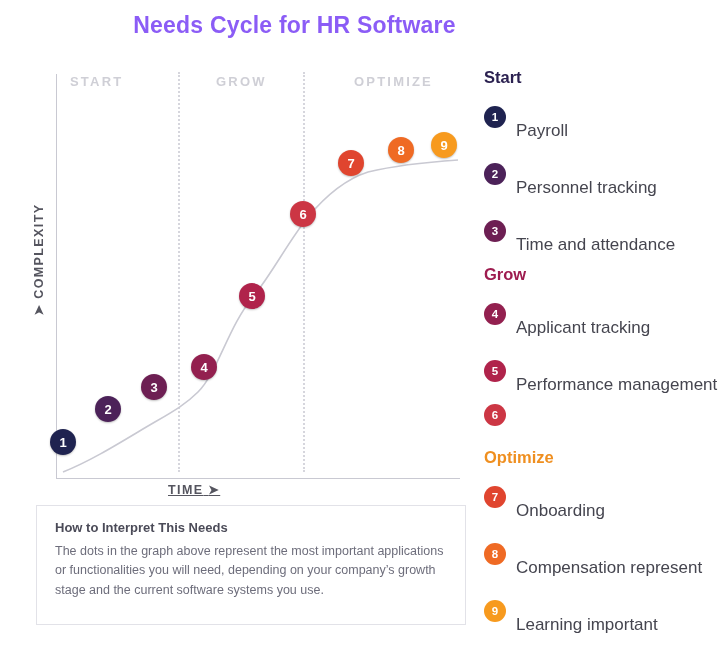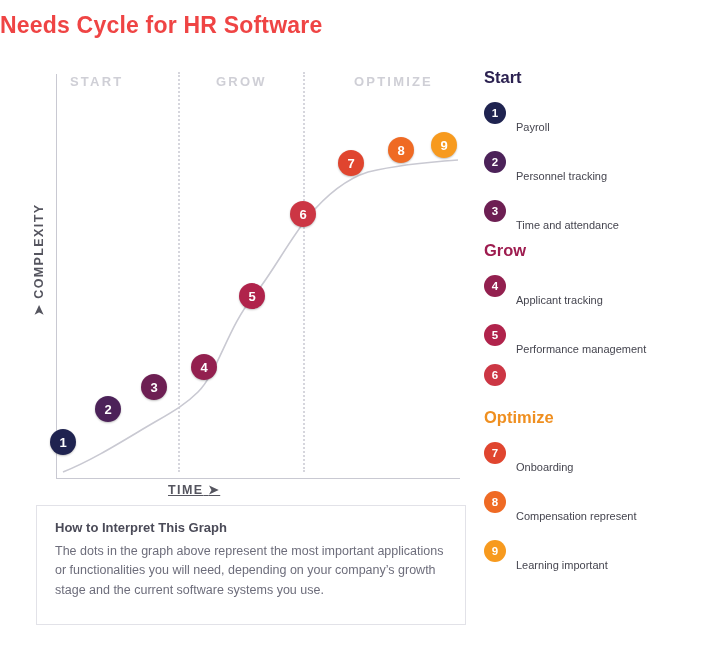--- a/index.html
+++ b/index.html
@@ -17,23 +17,24 @@
   }
   .page {
     position: absolute;
     inset: 0;
   }
   .title {
     position: absolute;
     top: 12px;
     left: 0;
     width: 589px;
+    text-align: center;
     font-size: 23px;
     font-weight: bold;
-    color: #ef4444;
+    color: #8b5cf6;
     letter-spacing: 0.2px;
   }
 
   
   .chart {
     position: absolute;
     left: 18px;
     top: 62px;
     width: 450px;
     height: 450px;
@@ -170,21 +171,21 @@
     border-radius: 50%;
     color: #fff;
     font-size: 11.5px;
     font-weight: bold;
     display: flex;
     align-items: center;
     justify-content: center;
     margin-right: 10px;
   }
   .legend-text {
-    font-size: 11px;
+    font-size: 17px;
     color: #45454f;
     white-space: nowrap;
     margin-top: 28px;
   }
   .gap { height: 12px; }
 </style>
 </head>
 <body>
 
 <div class="page">
@@ -223,21 +224,21 @@
     <div class="node" style="left:136px; top:325px; background:#6d1f53;">3</div>
     <div class="node" style="left:186px; top:305px; background:#93204f;">4</div>
     <div class="node" style="left:234px; top:234px; background:#b0234b;">5</div>
     <div class="node" style="left:285px; top:152px; background:#cc3644;">6</div>
     <div class="node" style="left:333px; top:101px; background:#e0452f;">7</div>
     <div class="node" style="left:383px; top:88px;  background:#ef6a24;">8</div>
     <div class="node" style="left:426px; top:83px;  background:#f79a1e;">9</div>
   </div>
 
   <div class="note">
-    <div class="note-title">How to Interpret This Graph</div>
+    <div class="note-title">How to Interpret This Needs</div>
     <div class="note-body">The dots in the graph above represent the most important applications or functionalities you will need, depending on your company’s growth stage and the current software systems you use.</div>
   </div>
 
   <div class="legend">
 
     <div class="legend-group">
       <div class="legend-head" style="color:#2b2150;">Start</div>
       <div class="legend-item">
         <span class="legend-dot" style="background:#1f2350;">1</span>
         <span class="legend-text">Payroll</span>

